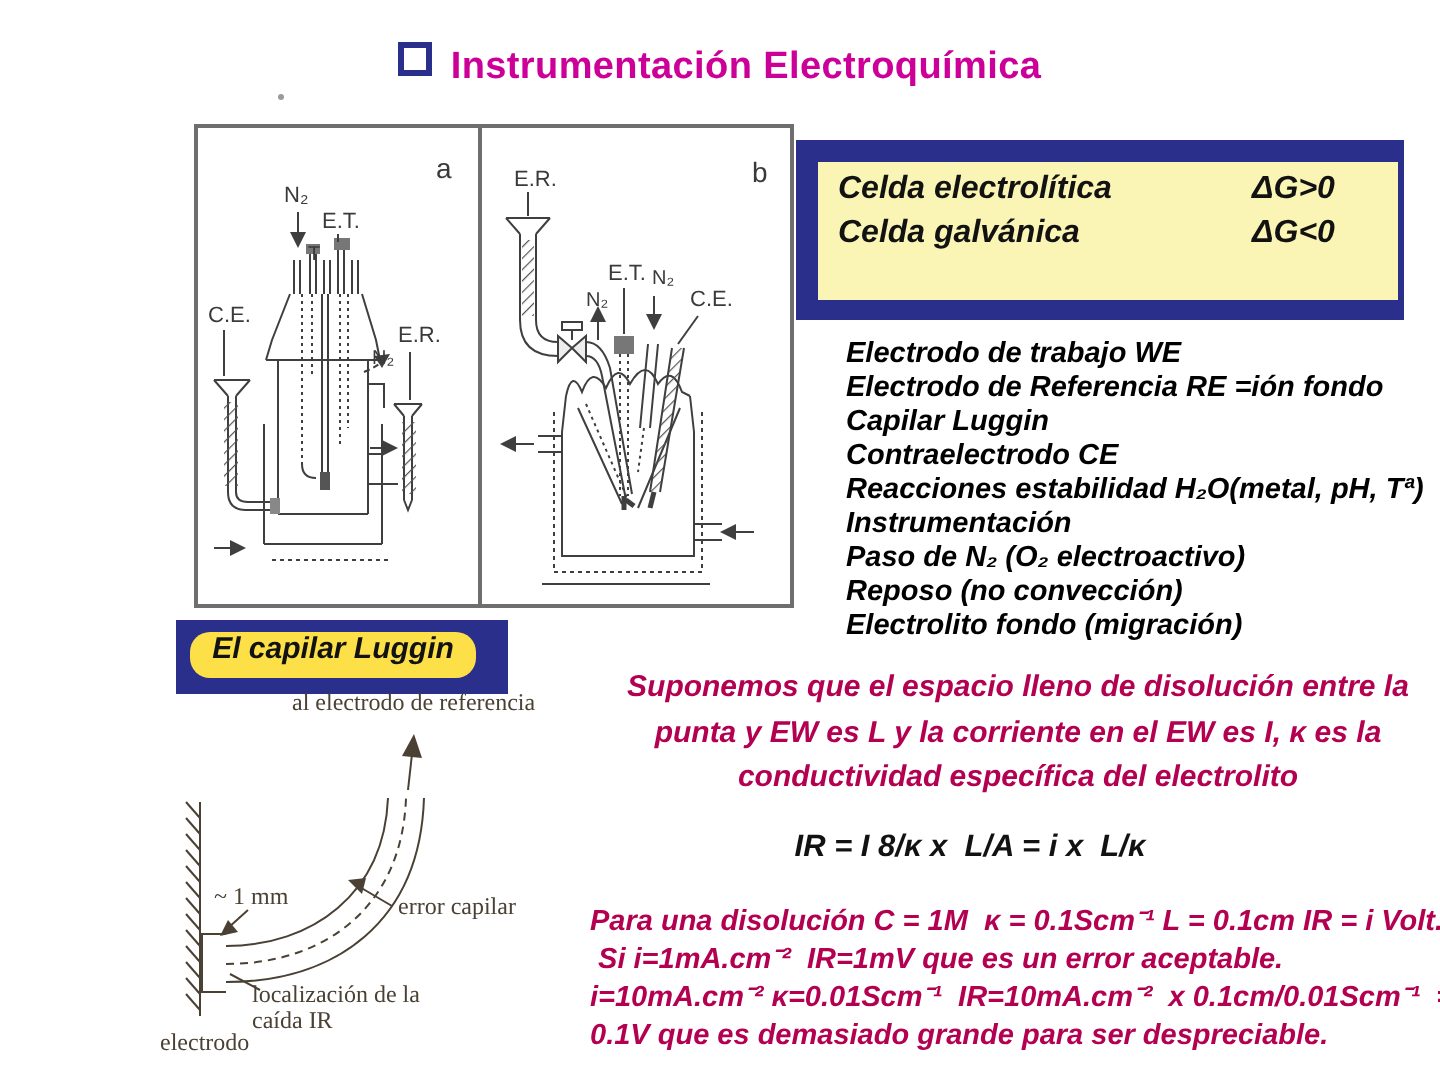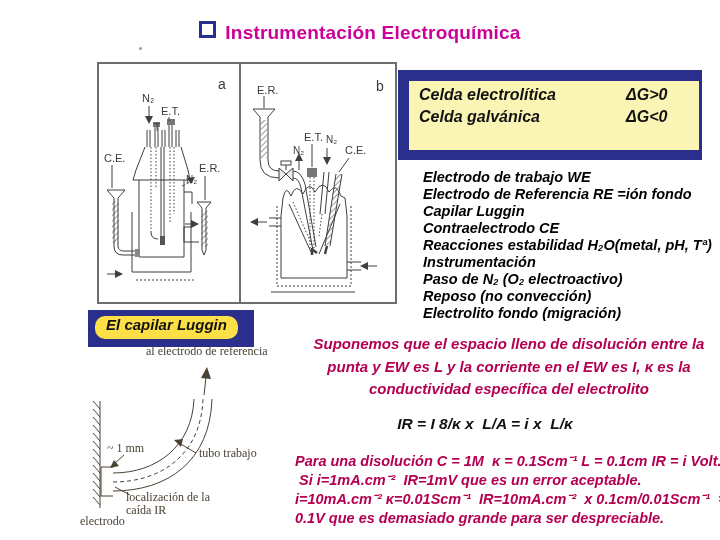--- a/index.html
+++ b/index.html
@@ -215,21 +215,21 @@
       <polygon points="147,22 141,33 151,34" fill="#4a4134" stroke="none"></polygon>
       <path d="M64,110 L54,119"></path>
       <polygon points="50,123 59,121 54,115" fill="#4a4134" stroke="none"></polygon>
       <path d="M136,108 L119,98"></path>
       <polygon points="114,95 121,102 123,94" fill="#4a4134" stroke="none"></polygon>
       <path d="M70,150 L55,142"></path>
     </g>
   </svg>
   <span class="cap-label" style="left:86px;top:0">al electrodo de referencia</span>
   <span class="cap-label" style="left:47px;top:97px">~ 1 mm</span>
-  <span class="cap-label" style="left:139px;top:102px">tubo trabajo</span>
+  <span class="cap-label" style="left:139px;top:102px">error capilar</span>
   <span class="cap-label" style="left:66px;top:146px">localización de la
 caída IR</span>
   <span class="cap-label" style="left:20px;top:170px">electrodo</span>
 </div>
 
 <div class="abs magenta-par">Suponemos que el espacio lleno de disolución entre la punta y EW es L y la corriente en el EW es I, κ es la conductividad específica del electrolito</div>
 
 <div class="abs equation">IR = I 8/κ x  L/A = i x  L/κ</div>
 
 <div class="abs magenta-lines">

